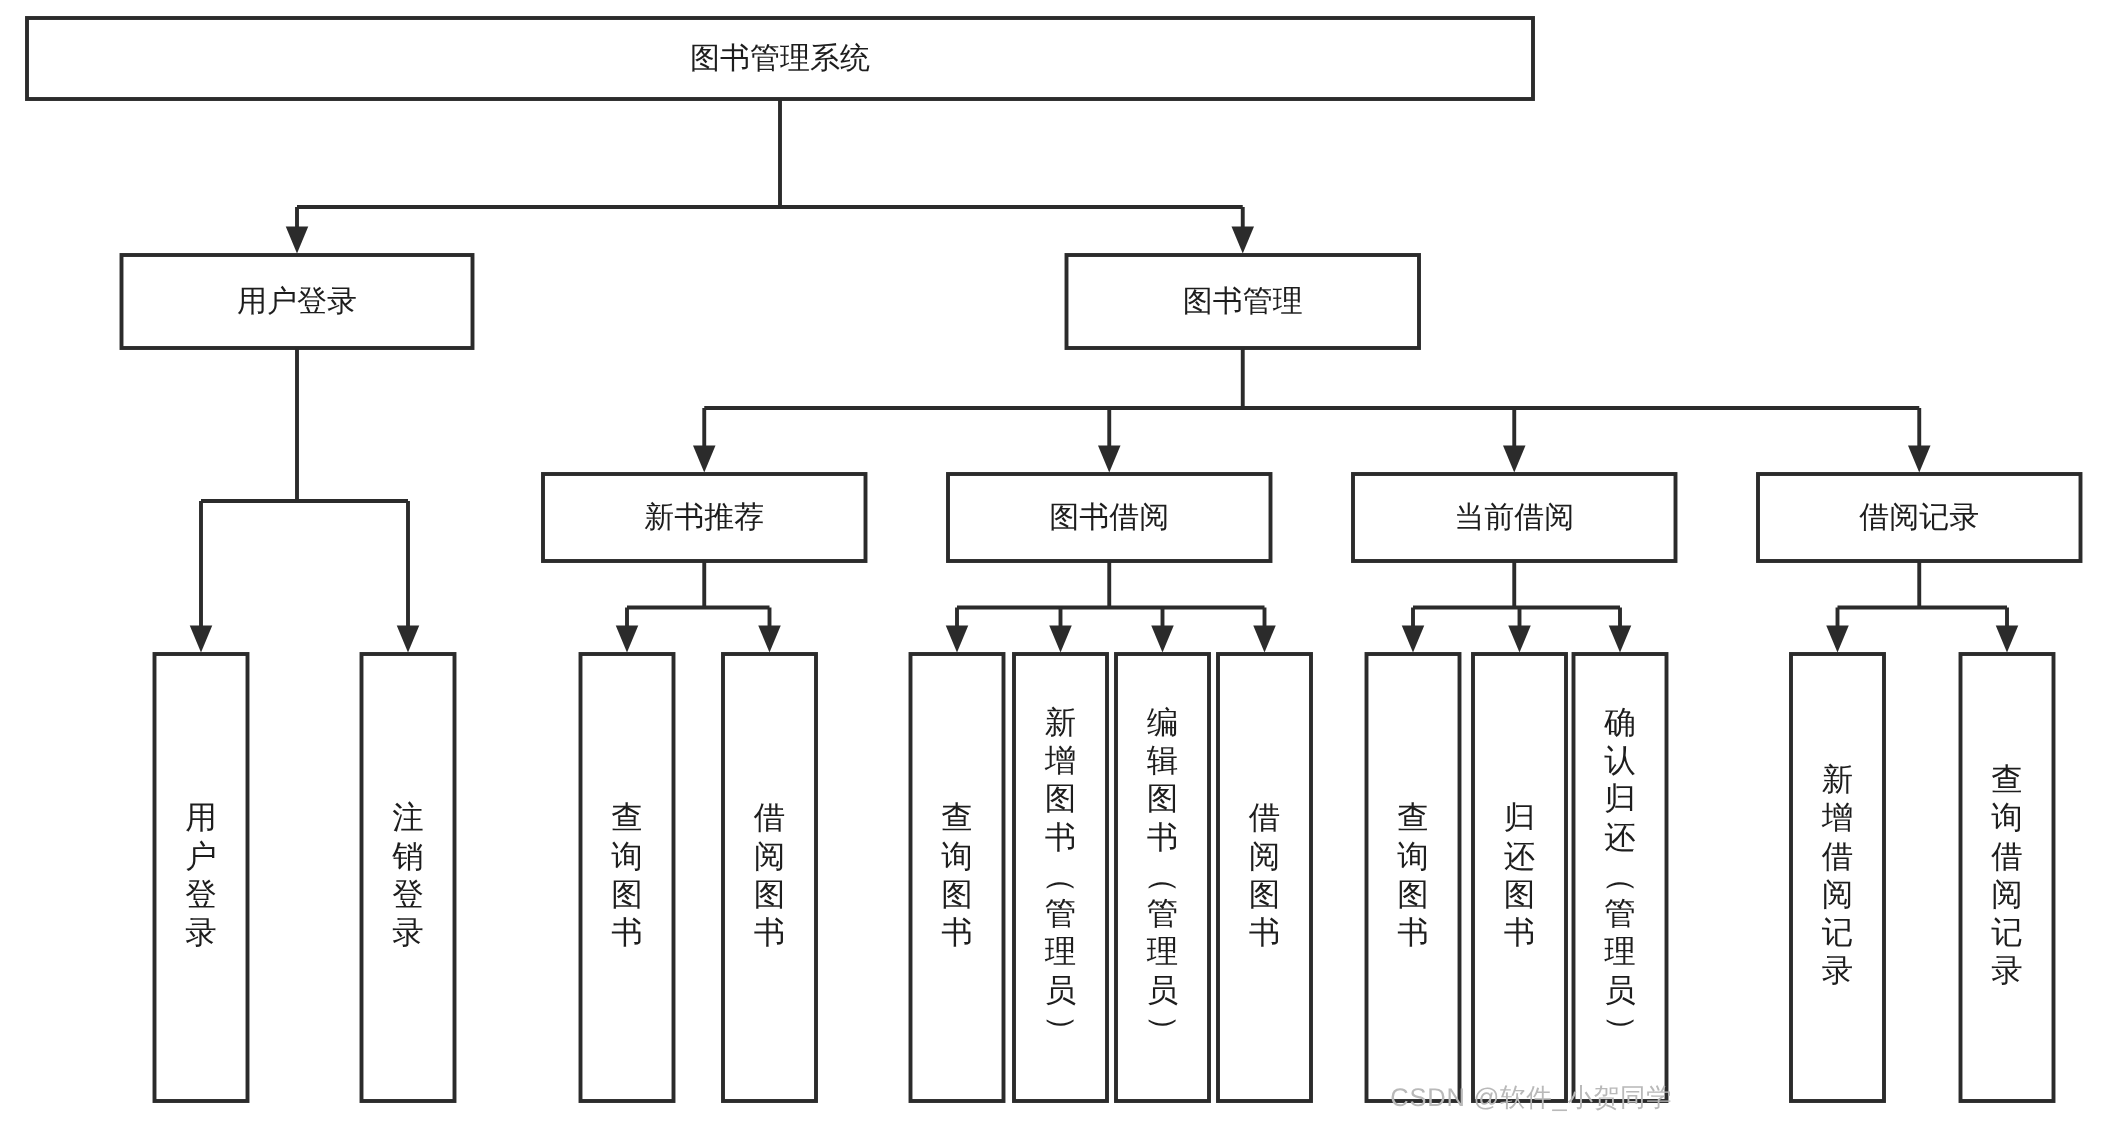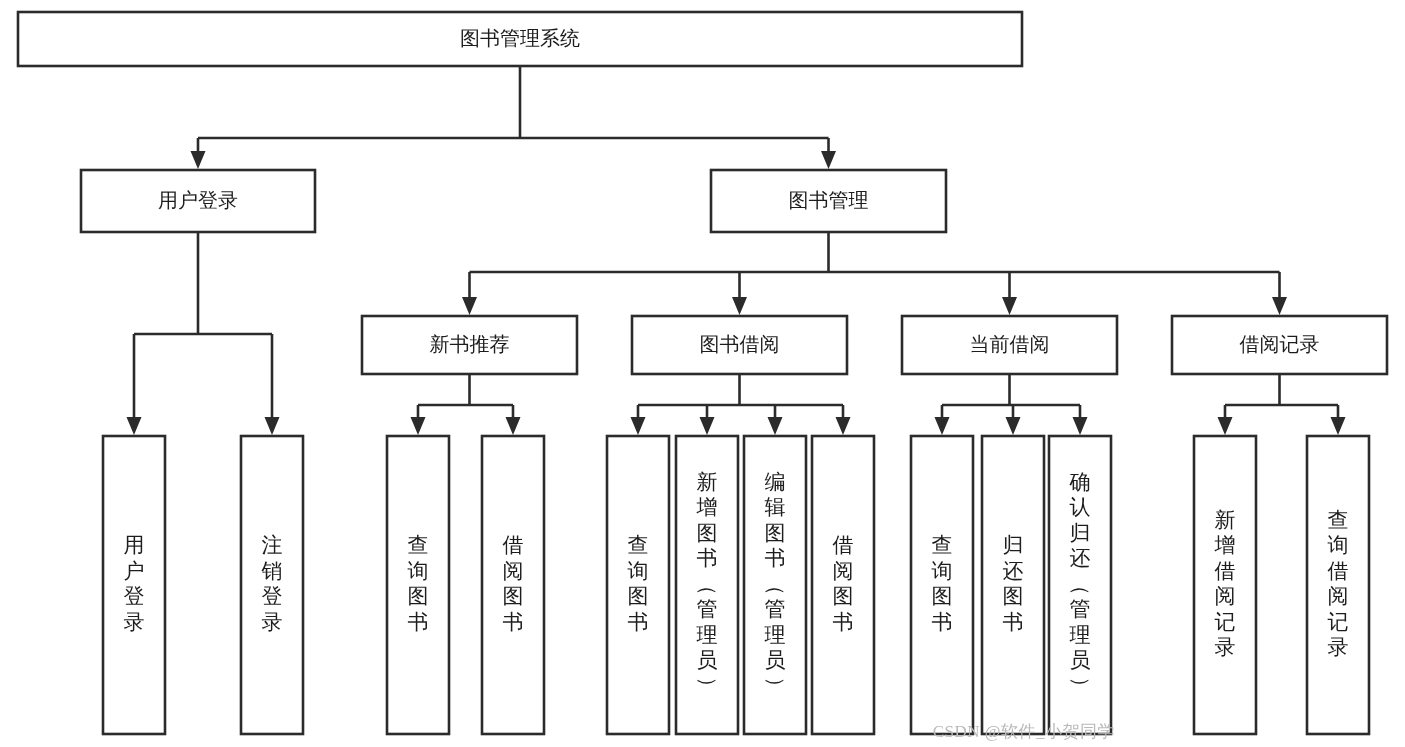--- a/index.html
+++ b/index.html
@@ -54,21 +54,21 @@
     font-family: "Liberation Sans", "DejaVu Sans", sans-serif;
     font-size: 21px;
     fill: #1d1d1d;
     text-anchor: middle;
     dominant-baseline: middle;
   }
   .watermark {
     position: absolute;
     right: 8px;
     bottom: 4px;
-    font-family: Liberation Serif, serif;
+    font-family: Liberation Sans, sans-serif;
     font-size: 17px;
     color: #b9b9b9;
     letter-spacing: 0.5px;
     white-space: nowrap;
     user-select: none;
   }
 </style>
 </head>
 <body>
 

